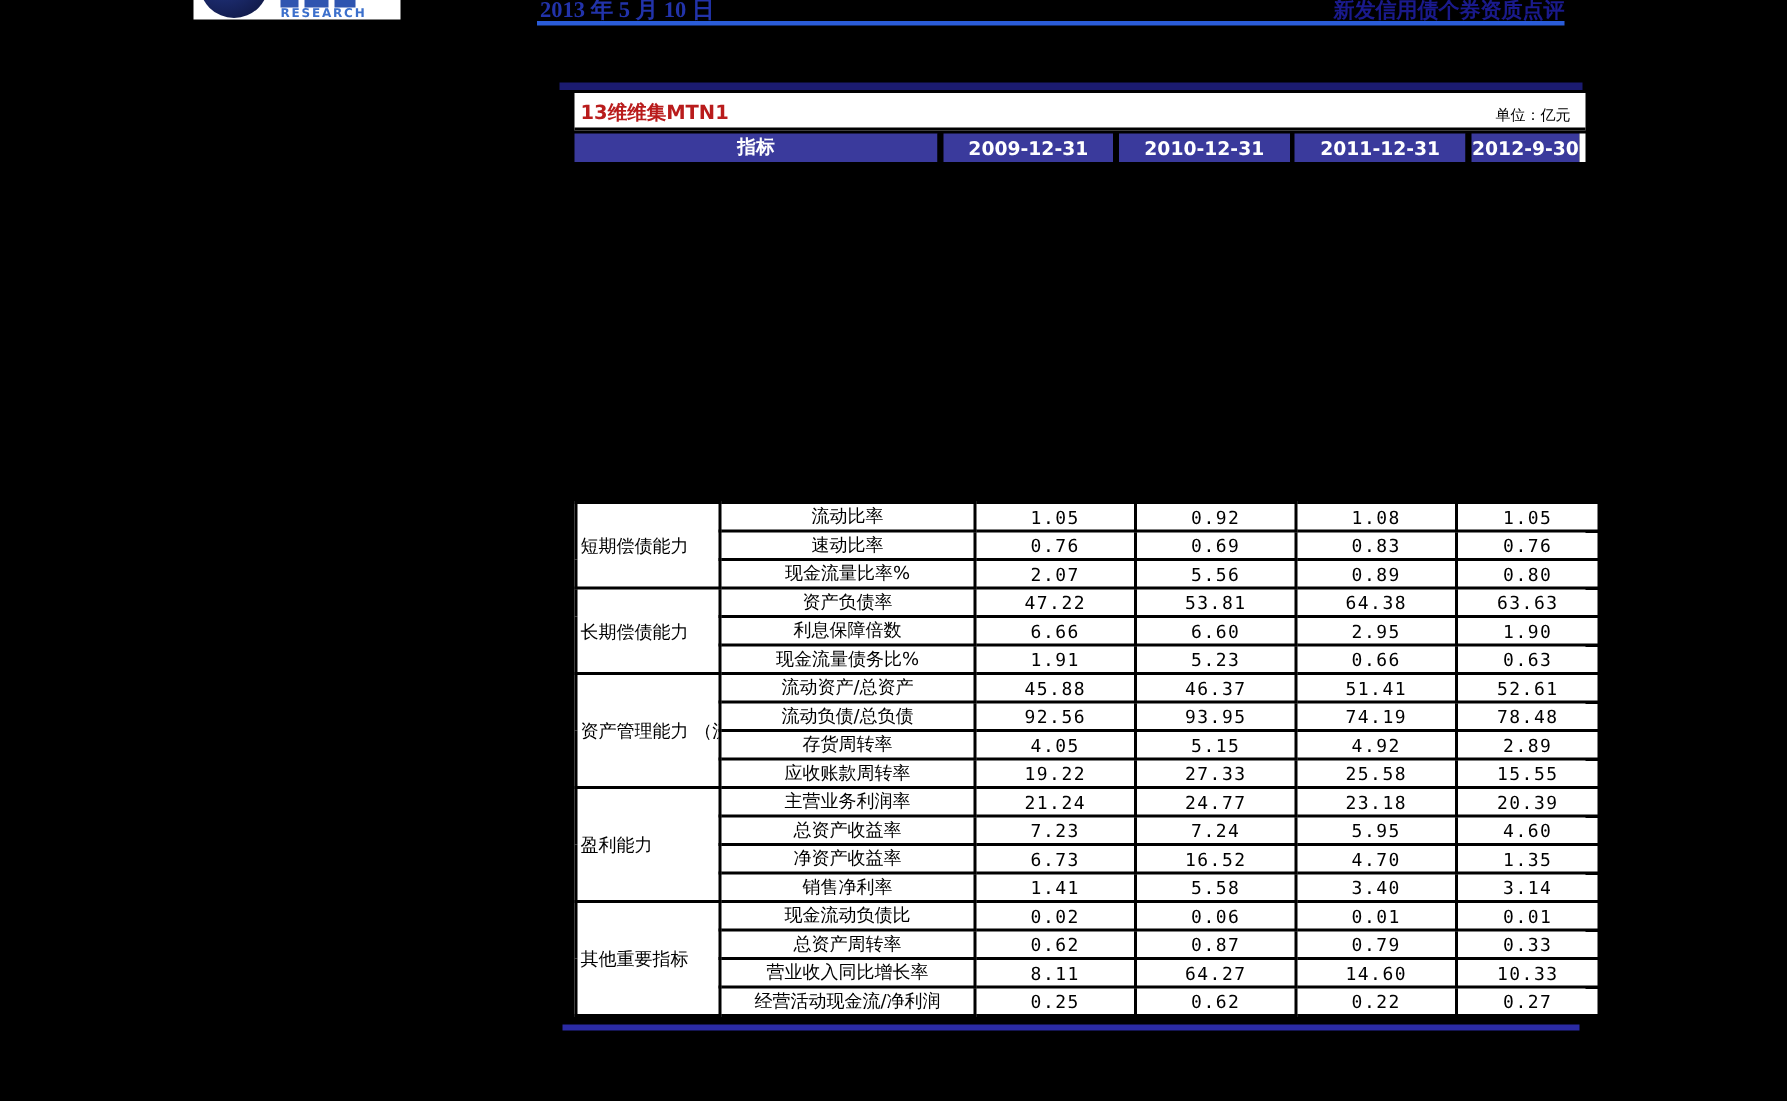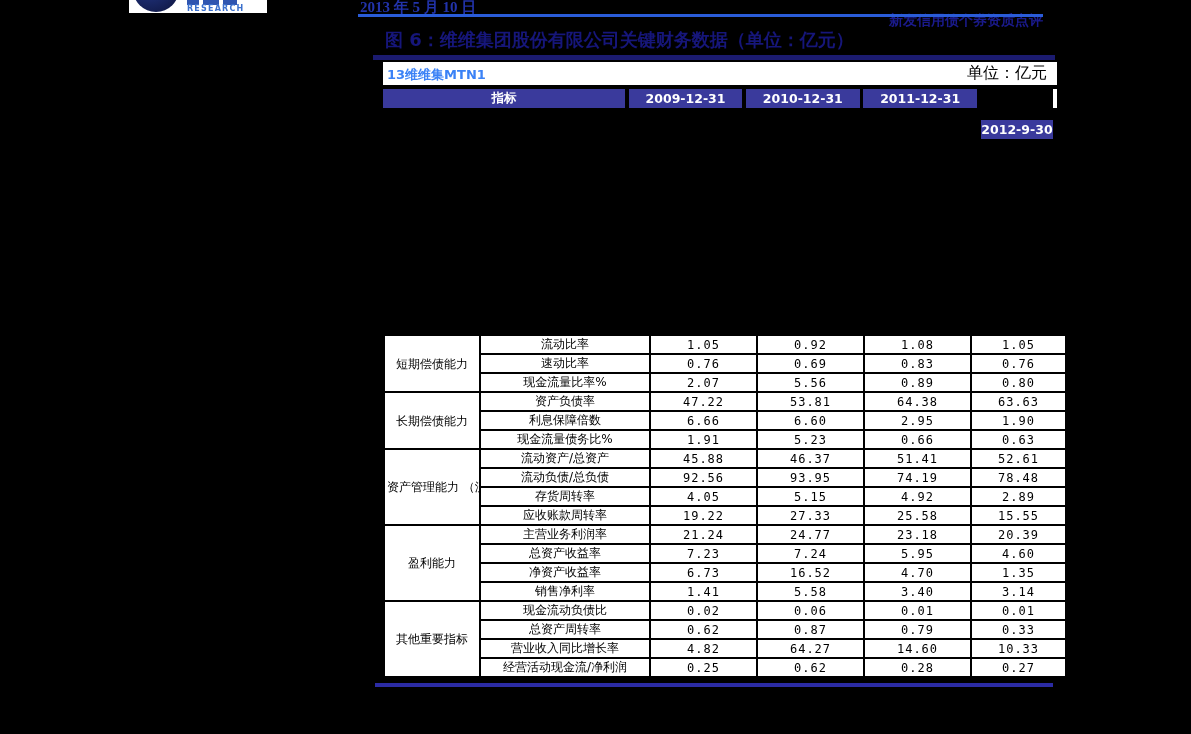--- a/index.html
+++ b/index.html
@@ -25,21 +25,21 @@
     position:absolute;left:58px;bottom:0;
     font-size:8px;line-height:8px;font-weight:bold;letter-spacing:1.2px;color:#3c70cc;
   }
   
   .hdr-date{
     position:absolute;left:345px;top:0px;
     font-family:"Liberation Serif","DejaVu Serif",serif;
     font-size:15px;line-height:15px;font-weight:bold;color:#2233aa;margin-left:15px;
   }
   .hdr-right{
-    position:absolute;right:148px;top:13px;
+    position:absolute;right:148px;top:0px;
     font-size:14px;line-height:14px;font-weight:bold;color:#1a1a8c;
   }
   .hdr-rule{
     position:absolute;left:358px;top:14px;width:685px;height:3px;background:#2a5cd8;
   }
   
   .fig-title{
     position:absolute;left:385px;top:29px;
     font-size:18px;line-height:22px;font-weight:bold;color:#16167a;
   }
@@ -47,57 +47,57 @@
     position:absolute;left:373px;top:55px;width:682px;height:5px;background:#1b1b70;
   }
   
   .strip{
     position:absolute;left:383px;top:62px;width:674px;height:23px;
     background:#fff;border-bottom:2px solid #000;
     box-sizing:content-box;
   }
   .strip-bond{
     position:absolute;left:4px;bottom:1px;
-    font-size:13px;font-weight:bold;color:#3b82f6;
+    font-size:13px;font-weight:bold;color:#b91c1c;
   }
   .strip-unit{
     position:absolute;right:10px;bottom:1px;
-    font-size:16px;color:#000;
+    font-size:10px;color:#000;
   }
   
   .colhdr{
     position:absolute;left:383px;top:89px;width:674px;height:19px;
     display:flex;background:transparent;
   }
   .colhdr .cell{
     background:#3a3a9c;color:#fff;font-size:12.5px;font-weight:bold;
     display:flex;align-items:center;justify-content:center;
     height:19px;
     text-align:center;
   }
   .colhdr .gap{width:4px;height:19px;background:#000;}
   .colhdr .c-metric{width:260px;}
   .colhdr .c-p{width:122px;}
-  .colhdr .c-p-last{width:78px;margin-top:31px;}
+  .colhdr .c-p-last{width:78px;}
   .colhdr .white-edge{width:4px;height:19px;background:#fff;}
   
   .tbl-wrap{
     position:absolute;left:383px;top:334px;width:674px;
     background:#fff;padding:0;
   }
   table.fin{
     border-collapse:collapse;table-layout:fixed;width:670px;
   }
   table.fin td{
     border:2px solid #000;height:17px;padding:0 2px;
     font-size:12px;color:#000;background:#fff;
     overflow:hidden;white-space:nowrap;
   }
   td.group{
-    width:90px;text-align:center;font-weight:normal;
+    width:90px;text-align:left;font-weight:normal;
     white-space:pre-line;line-height:14px;
   }
   td.metric{width:164px;text-align:center;}
   td.val{
     width:101px;text-align:center;
     font-family:"DejaVu Sans Mono","Liberation Mono",monospace;
     letter-spacing:1px;
   }
   td.val-last{width:89px;}
   
@@ -117,21 +117,20 @@
         <span style="width:16px"></span>
         <span style="width:14px"></span>
     </div>
     <div class="logo-research">RESEARCH</div>
   </div>
 
   <div class="hdr-date">2013 年 5 月 10 日</div>
   <div class="hdr-right">新发信用债个券资质点评</div>
   <div class="hdr-rule"></div>
 
-  <div class="fig-title">图 6：维维集团股份有限公司关键财务数据（单位：亿元）</div>
   <div class="fig-rule"></div>
 
   <div class="strip">
     <span class="strip-bond">13维维集MTN1</span>
     <span class="strip-unit">单位：亿元</span>
   </div>
 
   <div class="colhdr">
     <div class="cell c-metric">指标</div>
     <div class="gap"></div>
@@ -261,30 +260,30 @@
           </tr>
           <tr>
             <td class="metric">总资产周转率</td>
             <td class="val">0.62</td>
             <td class="val">0.87</td>
             <td class="val">0.79</td>
             <td class="val val-last">0.33</td>
           </tr>
           <tr>
             <td class="metric">营业收入同比增长率</td>
-            <td class="val">4.82</td>
+            <td class="val">8.11</td>
             <td class="val">64.27</td>
             <td class="val">14.60</td>
             <td class="val val-last">10.33</td>
           </tr>
           <tr>
             <td class="metric">经营活动现金流/净利润</td>
             <td class="val">0.25</td>
             <td class="val">0.62</td>
-            <td class="val">0.28</td>
+            <td class="val">0.22</td>
             <td class="val val-last">0.27</td>
           </tr>
         </tbody>
     </table>
   </div>
 
   <div class="bottom-rule"></div>
 
 </div>
 

